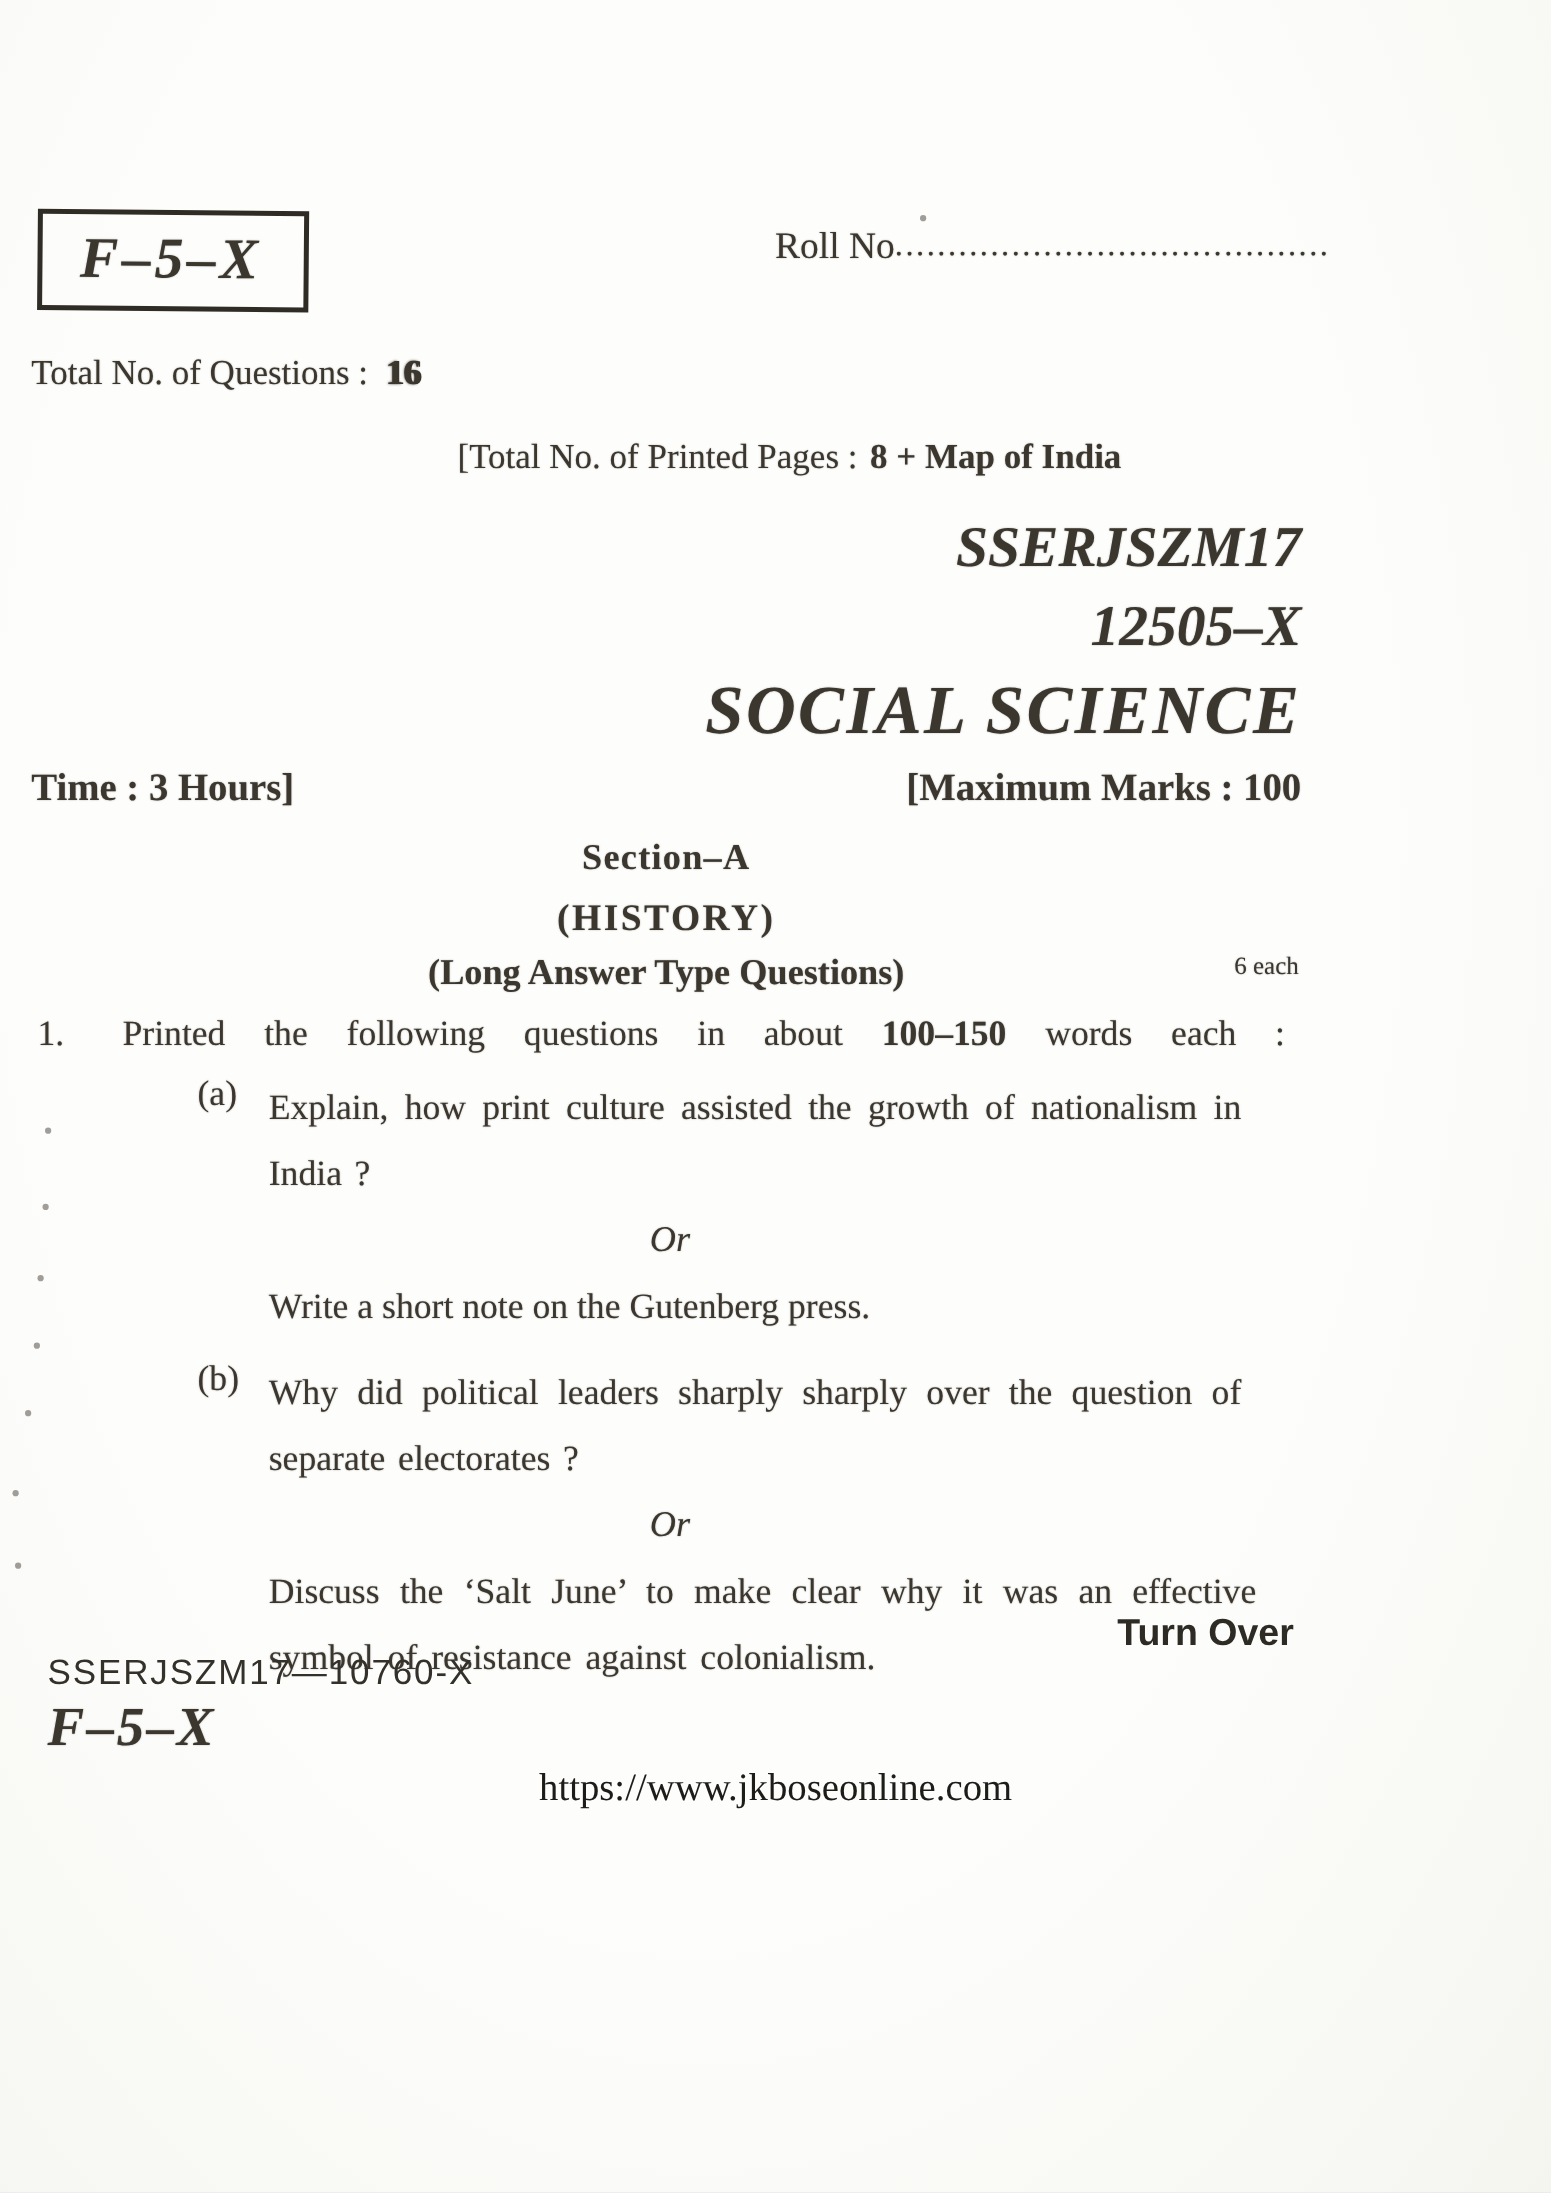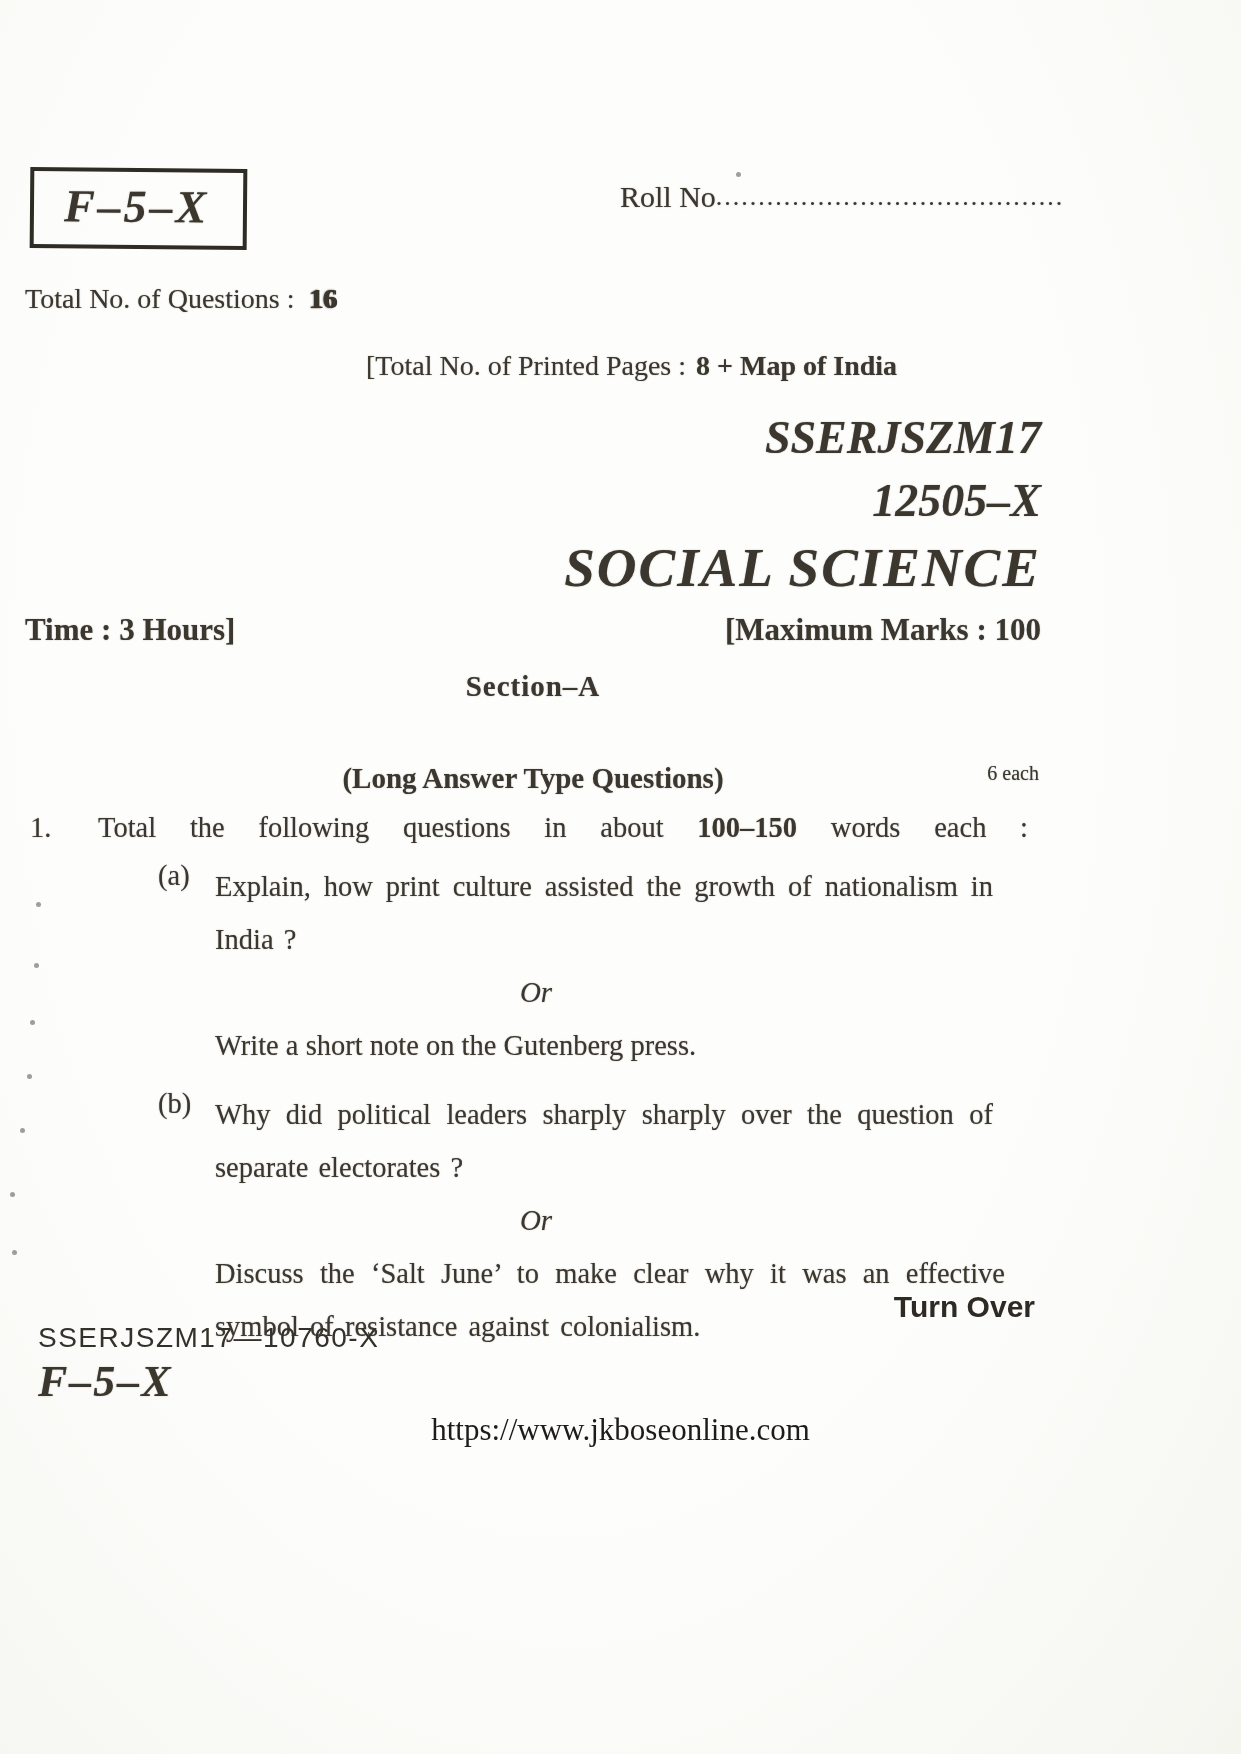--- a/index.html
+++ b/index.html
@@ -128,33 +128,34 @@
     <div class="subject">SOCIAL SCIENCE</div>
   </div>
 
   <div class="time-marks ink">
     <span>Time : 3 Hours]</span>
     <span>[Maximum Marks : 100</span>
   </div>
 
   <div class="section-head ink">
     <div class="title">Section–A</div>
+    <div class="subtitle">(HISTORY)</div>
   </div>
 
   <div class="type-row ink">
     <span class="qtype">(Long Answer Type Questions)</span>
     <span class="marks-each">6 each</span>
   </div>
 
   <div class="question-area ink">
 
     <div class="q-intro">
       <span class="q-num">1.</span>
       <span class="q-intro-text">
-        <span>Total the following questions in about</span>
+        <span>Printed the following questions in about</span>
         <span class="bold">100–150</span>
         <span>words each :</span>
       </span>
     </div>
 
     <div class="sub-q">
       <span class="sub-label">(a)</span>
       <div class="sub-text">Explain, how print culture assisted the growth of nationalism in India ?</div>
     </div>
 

